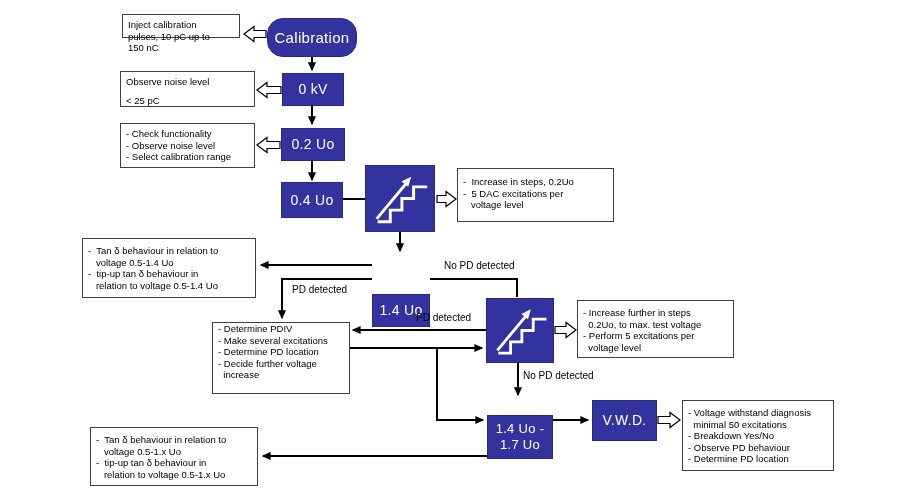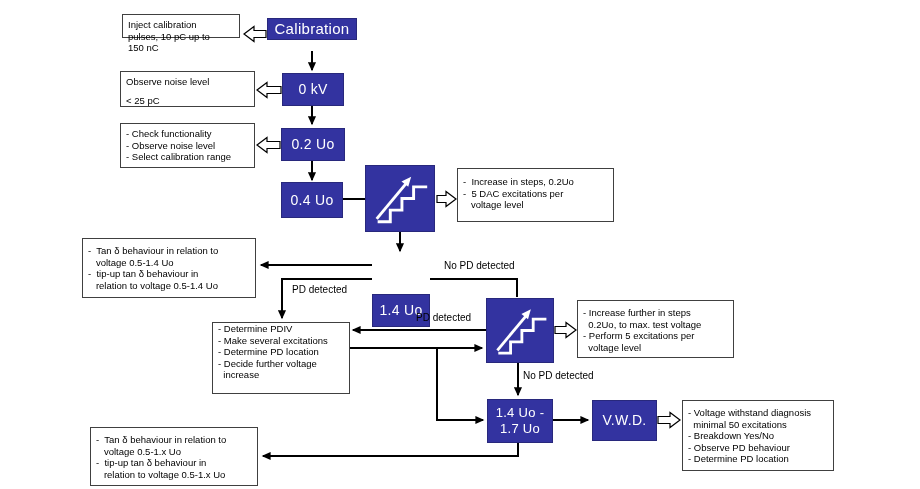--- a/index.html
+++ b/index.html
@@ -17,21 +17,21 @@
   .wires{position:absolute;left:0;top:0;width:920px;height:489px;}
   .bnode{
     position:absolute;background:var(--node-fill);
     border:1px solid var(--node-border);
     color:var(--node-text);
     display:flex;align-items:center;justify-content:center;
     font-size:14px;letter-spacing:.3px;
     box-sizing:border-box;text-align:center;line-height:1.2;
   }
   .bnode.big{font-size:15px;}
-  .bnode.two{flex-direction:column;font-size:13px;}
+  .bnode.two{flex-direction:column;font-size:13px;margin-top:16px;}
   .bnode.stairs{padding:0;}
   .bnode.stairs svg{width:100%;height:100%;display:block;}
   .note{
     position:absolute;background:#ffffff;
     border:1px solid var(--note-border);
     color:var(--note-text);
     box-sizing:border-box;
     padding:4px 5px;
     font-size:9.5px;line-height:11.5px;
   }
@@ -71,21 +71,21 @@
     <g fill="#fff" stroke="#000" stroke-width="1.2" stroke-linejoin="miter">
       <polygon points="244,34 254,26.5 254,30.5 266,30.5 266,37.5 254,37.5 254,41.5"></polygon>
       <polygon points="257,90 267,82.5 267,86.5 281,86.5 281,93.5 267,93.5 267,97.5"></polygon>
       <polygon points="257,145 267,137.5 267,141.5 280,141.5 280,148.5 267,148.5 267,152.5"></polygon>
       <polygon points="456,199 446,191.5 446,195.5 437,195.5 437,202.5 446,202.5 446,206.5"></polygon>
       <polygon points="576,330 566,322.5 566,326.5 555,326.5 555,333.5 566,333.5 566,337.5"></polygon>
       <polygon points="680,420 670,412.5 670,416.5 658,416.5 658,423.5 670,423.5 670,427.5"></polygon>
     </g>
   </svg>
 
-  <div class="bnode big" style="left:267px;top:18px;width:90px;height:22px;">Calibration</div>
+  <div class="bnode big" style="left:267px;top:18px;width:90px;height:39px;border-radius:16px;">Calibration</div>
 
   <div class="bnode" style="left:282px;top:73px;width:62px;height:33px;">0 kV</div>
 
   <div class="bnode" style="left:281px;top:128px;width:64px;height:33px;">0.2 Uo</div>
 
   <div class="bnode" style="left:281px;top:182px;width:62px;height:36px;">0.4 Uo</div>
 
   <div class="bnode stairs" style="left:365px;top:165px;width:70px;height:67px;">
     <svg viewBox="0 0 70 66">
       <path d="M12,57 H25 V45 H37 V33 H49 V21 H63" fill="none" stroke="#fff" stroke-width="3"></path>

